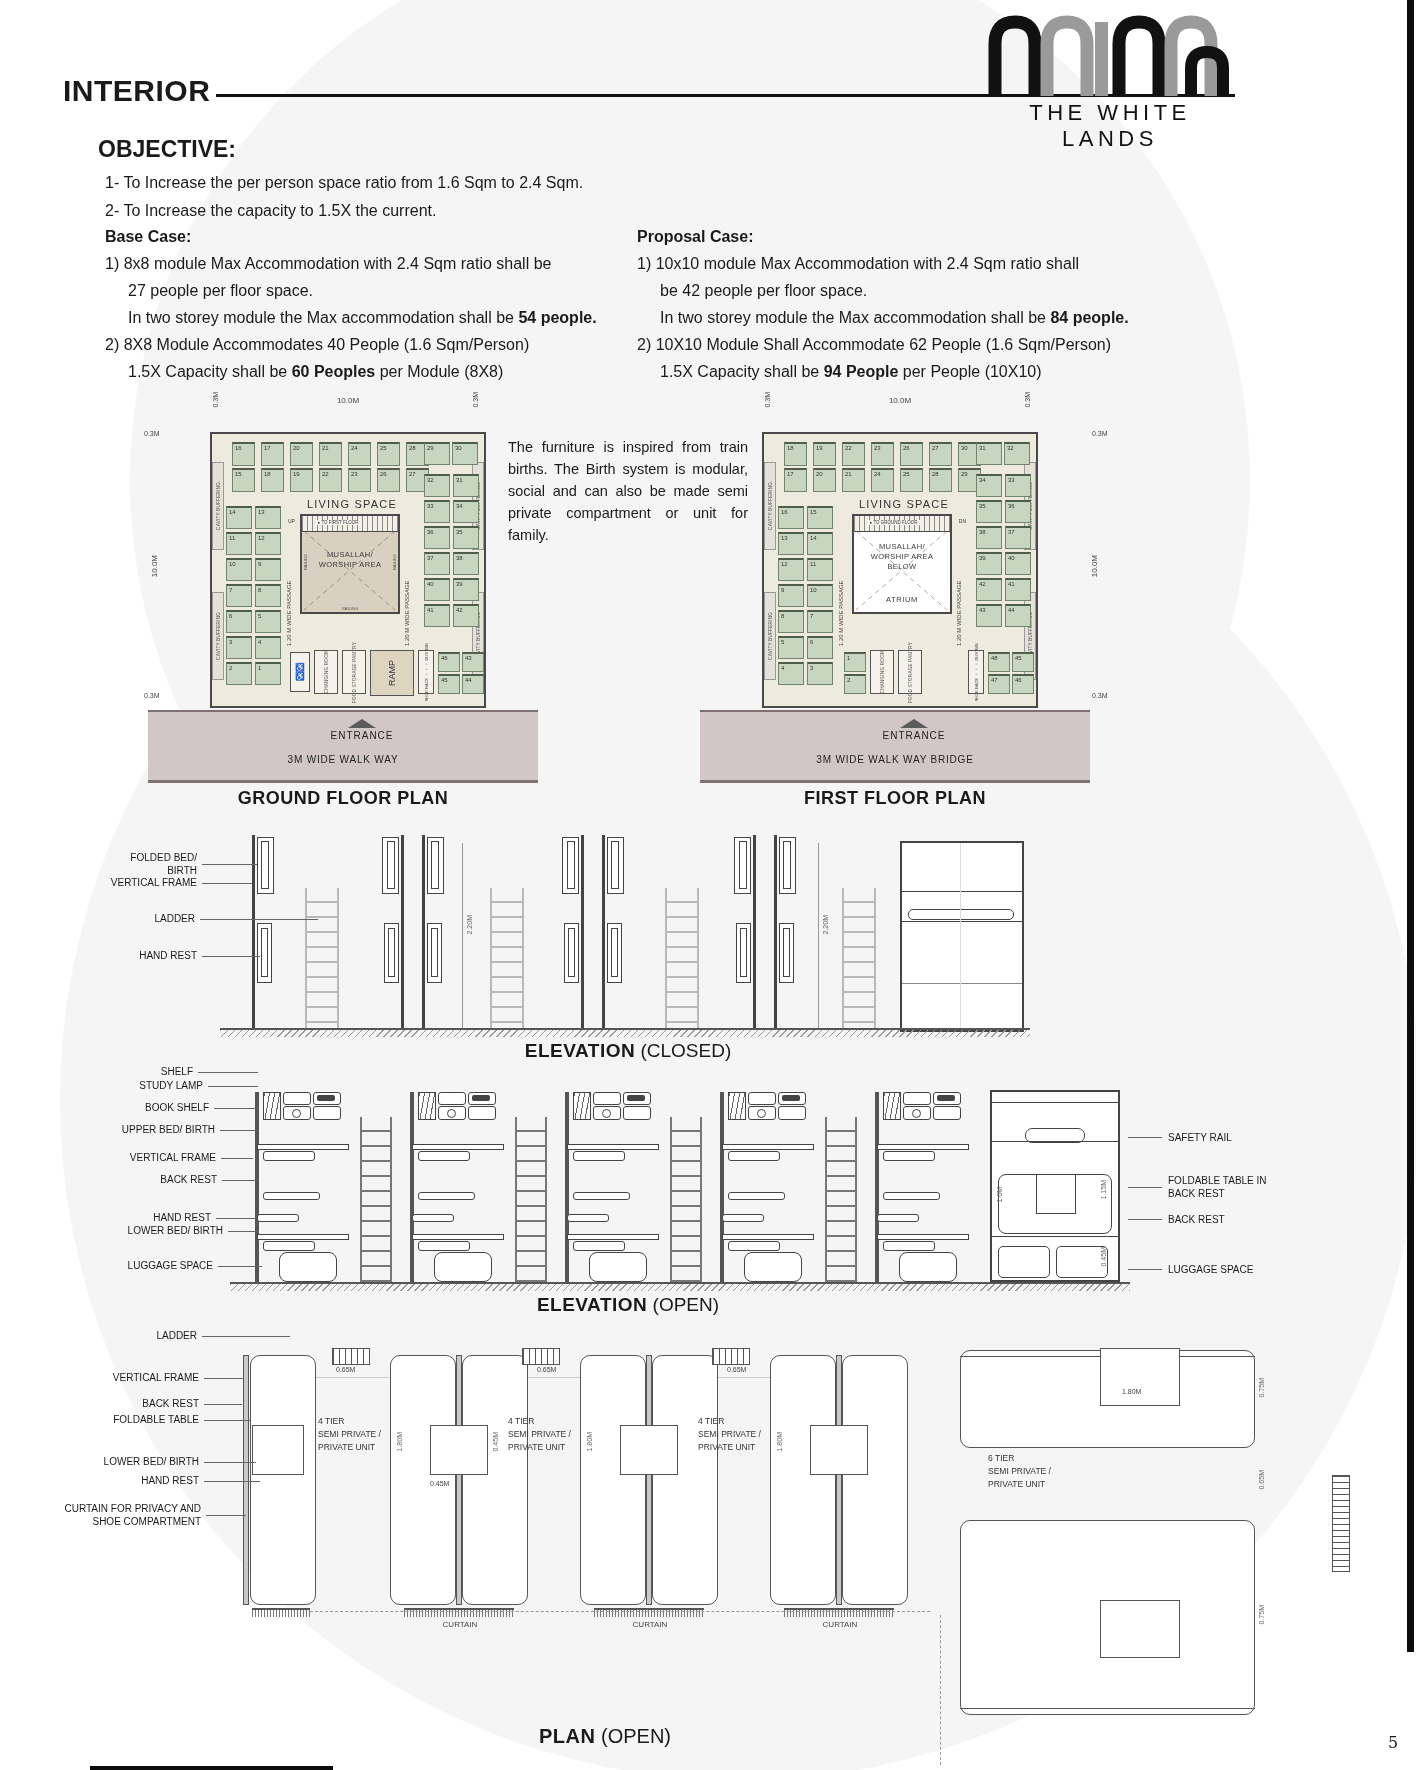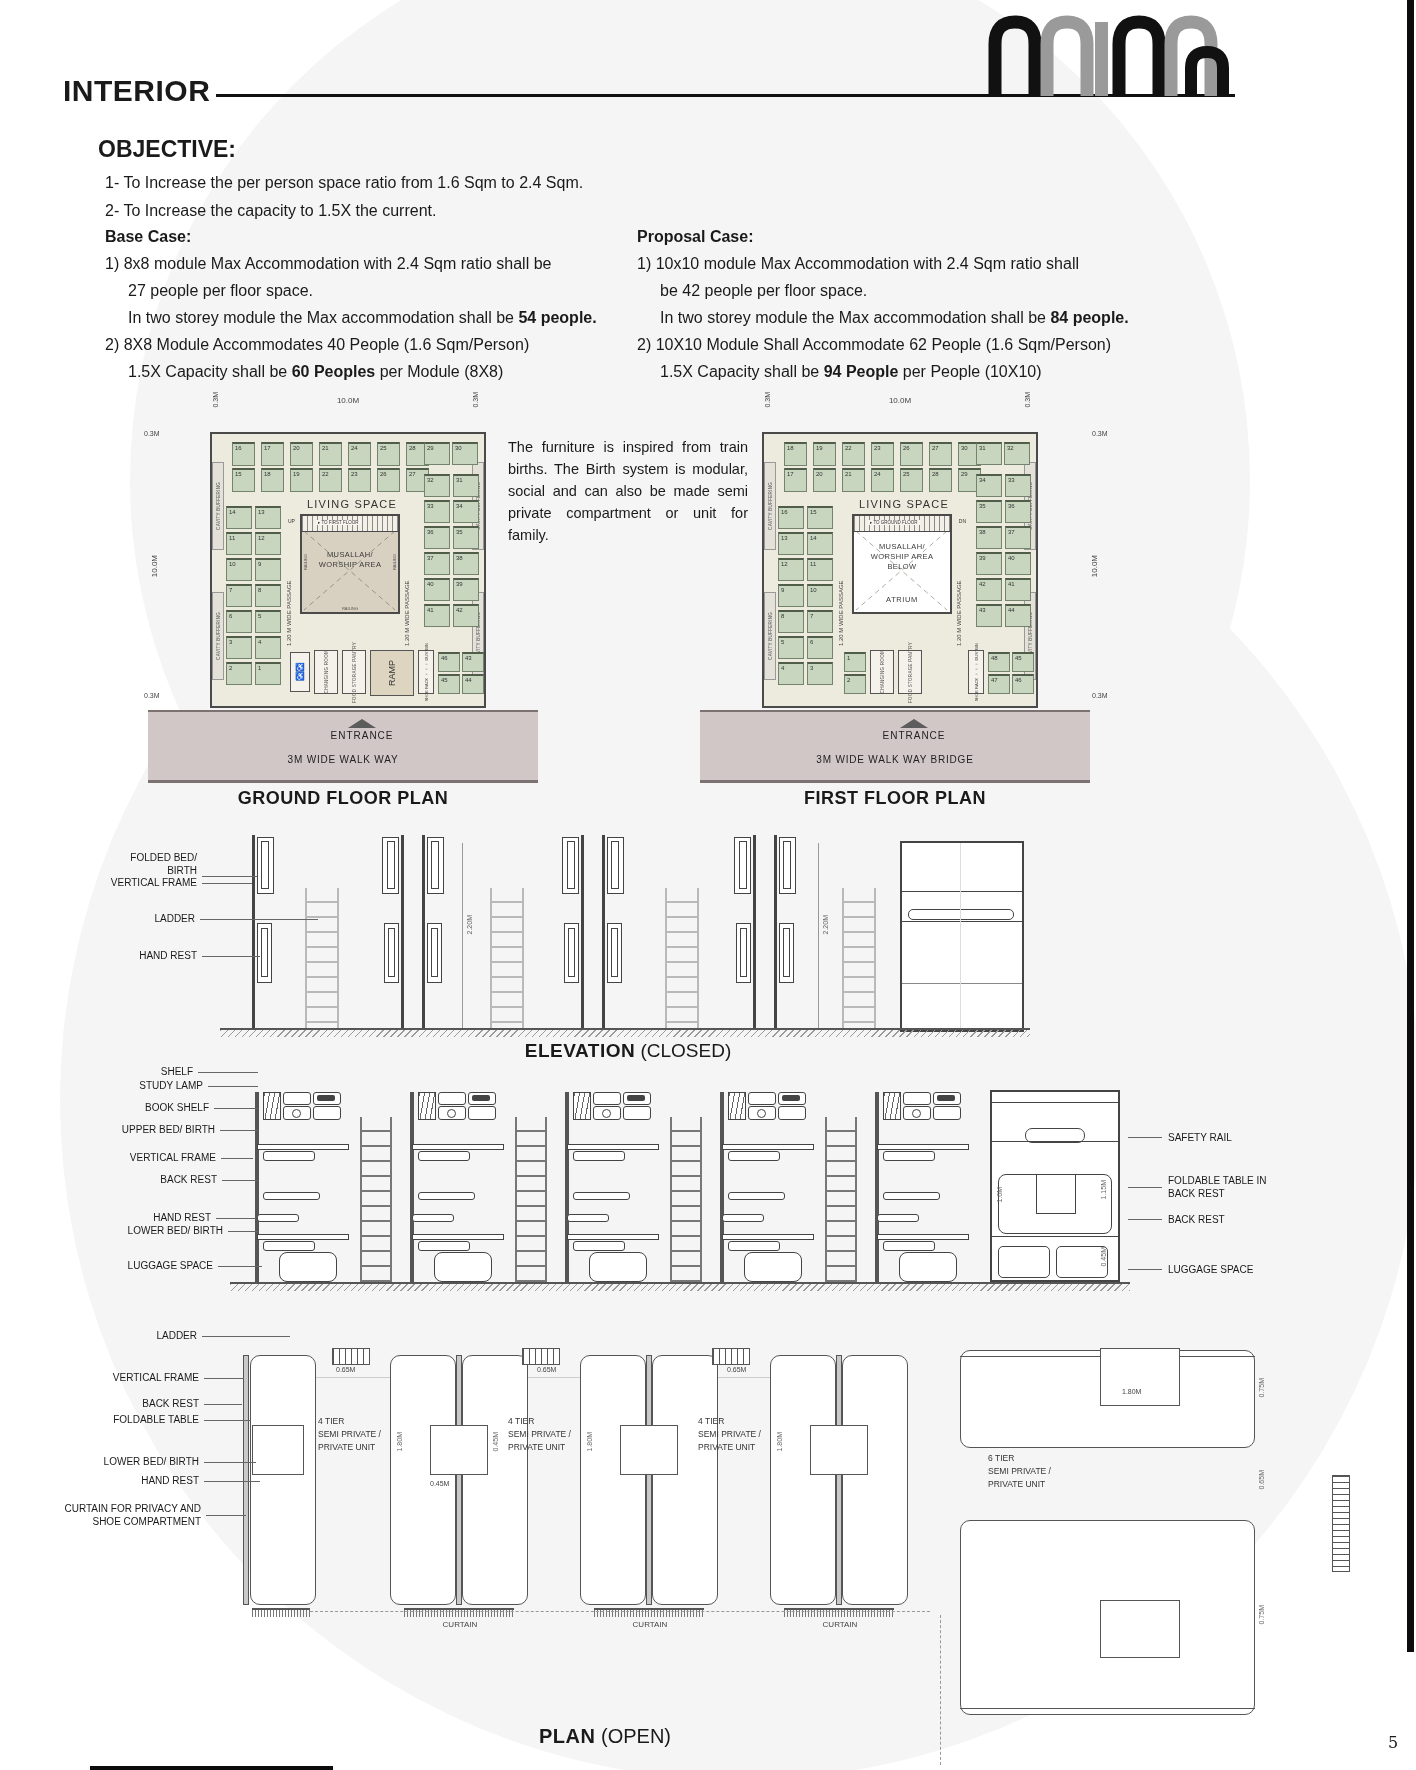--- a/index.html
+++ b/index.html
@@ -111,20 +111,21 @@
   <div class="z" style="left:985px;top:12px;width:250px;height:84px;">
     <svg width="250" height="84" viewBox="0 0 250 84">
       <path d="M10 84 V32 Q10 10 30 10 Q50 10 50 32 V84" fill="none" stroke="#111" stroke-width="13"></path>
       <path d="M62 84 V32 Q62 10 82 10 Q102 10 102 32 V84" fill="none" stroke="#9a9a9a" stroke-width="13"></path>
       <rect x="110" y="10" width="13" height="74" fill="#9a9a9a"></rect>
       <path d="M134 84 V32 Q134 10 154 10 Q174 10 174 32 V84" fill="none" stroke="#111" stroke-width="13"></path>
       <path d="M186 84 V32 Q186 10 206 10 Q226 10 226 32 V84" fill="none" stroke="#9a9a9a" stroke-width="13"></path>
       <path d="M206 84 V56 Q206 40 222 40 Q238 40 238 56 V84" fill="none" stroke="#111" stroke-width="12"></path>
     </svg>
   </div>
+  <div class="z" id="brand">THE WHITE LANDS</div>
 
   <div class="z ob-h" style="left:63px;top:136px;">OBJECTIVE:</div>
   <div class="z ob-t" style="left:105px;top:174px;">1- To Increase the per person space ratio from 1.6 Sqm to 2.4 Sqm.</div>
   <div class="z ob-t" style="left:105px;top:202px;">2- To Increase the capacity to 1.5X the current.</div>
 
   <div class="z ob-t ob-b" style="left:105px;top:228px;">Base Case:</div>
   <div class="z ob-t" style="left:105px;top:255px;">1)  8x8 module Max Accommodation with 2.4 Sqm ratio shall be</div>
   <div class="z ob-t" style="left:128px;top:282px;">27 people per floor space.</div>
   <div class="z ob-t" style="left:128px;top:309px;"><span>In two storey module the Max accommodation shall be </span><span class="ob-b">54 people.</span></div>
   <div class="z ob-t" style="left:105px;top:336px;">2)  8X8 Module Accommodates 40 People (1.6 Sqm/Person)</div>
@@ -389,21 +390,21 @@
       <div class="abs" style="left:0;top:42px;width:390px;text-align:center;font-size:10px;letter-spacing:.8px;color:#222;">3M WIDE WALK WAY BRIDGE</div>
     </div>
     <div class="ptitle">FIRST FLOOR PLAN</div>
   </div>
 
   <div class="abs" id="desc">
     <p style="margin:0;">The furniture is inspired from train births. The Birth system is modular, social and can also be made semi private compartment or unit for family.</p>
   </div>
 
   <div class="abs" style="left:110px;top:835px;width:1240px;height:235px;z-index:2;">
-    <div class="co" style="left:0;top:17px;width:147px;align-items:flex-end;">
+    <div class="co" style="left:0;top:17px;width:147px;">
         <span class="txt">FOLDED BED/ BIRTH</span>
         <span class="ln" style="width:55px;"></span>
       </div>
     <div class="co" style="left:0;top:42px;width:142px;">
         <span class="txt">VERTICAL FRAME</span>
         <span class="ln" style="width:50px;"></span>
       </div>
     <div class="co" style="left:0;top:78px;width:208px;">
         <span class="txt">LADDER</span>
         <span class="ln" style="width:118px;"></span>
@@ -638,20 +639,21 @@
         <span class="ln" style="width:34px;"></span>
         <span>BACK REST</span>
       </div>
     <div class="cor" style="left:1018px;top:202px;width:180px;">
         <span class="ln" style="width:34px;"></span>
         <span>LUGGAGE SPACE</span>
       </div>
 
     <div class="gline" style="left:120px;top:220px;width:900px;"></div>
     <div class="ghatch" style="left:120px;top:222px;width:900px;"></div>
+    <div class="sect-title" style="left:0;top:232px;width:1036px;"><b>ELEVATION</b><span> (OPEN)</span></div>
   </div>
 
   <div class="abs" style="left:60px;top:1320px;width:1350px;height:448px;z-index:2;">
     <div class="co" style="left:0;top:10px;width:230px;">
         <span class="txt">LADDER</span>
         <span class="ln" style="width:88px;"></span>
       </div>
     <div class="co" style="left:0;top:52px;width:184px;">
         <span class="txt">VERTICAL FRAME</span>
         <span class="ln" style="width:40px;"></span>

